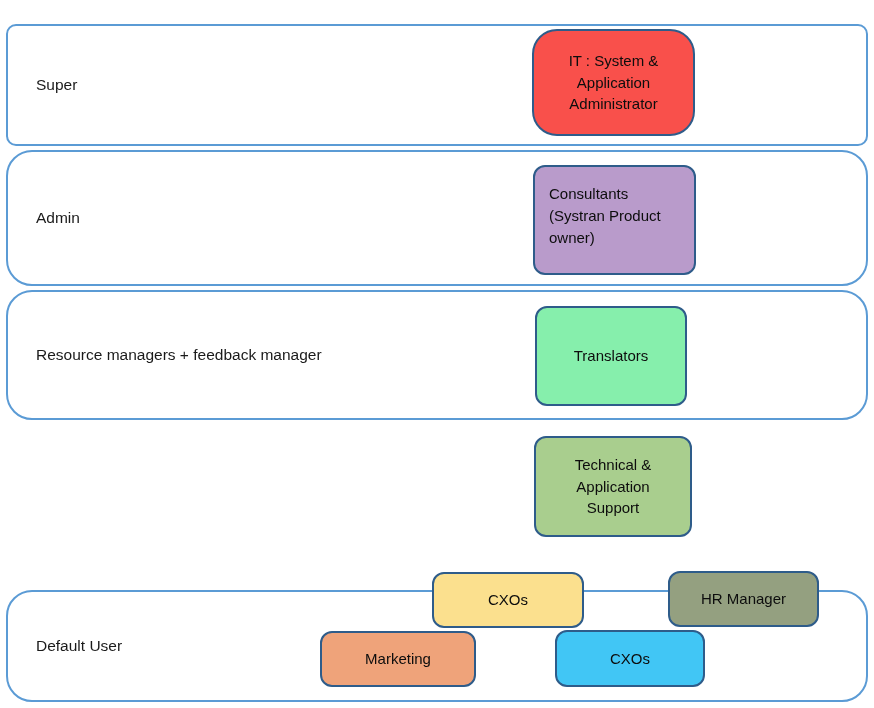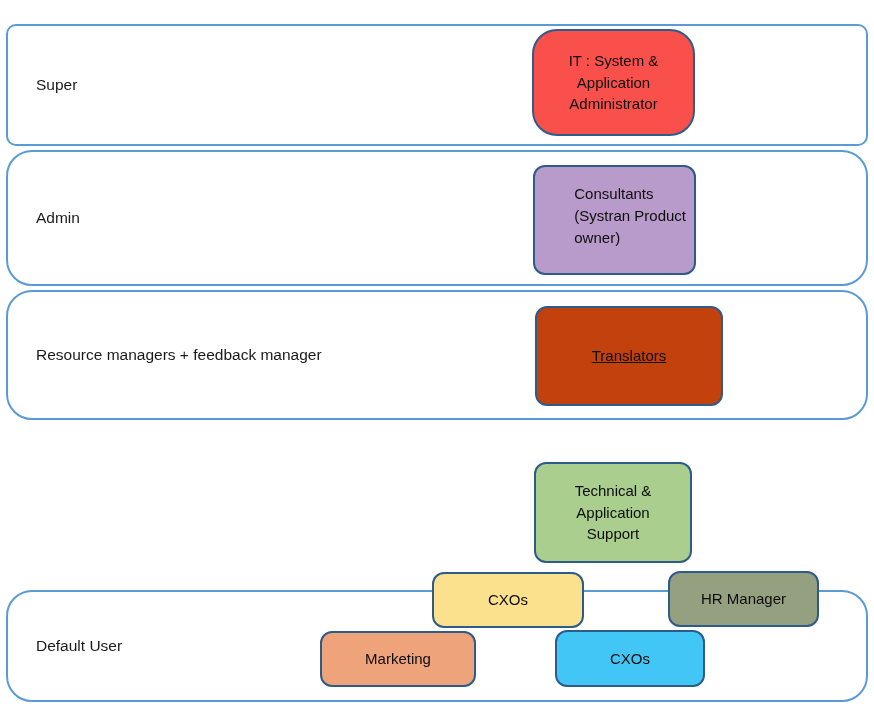--- a/index.html
+++ b/index.html
@@ -51,21 +51,21 @@
     display: flex;
     align-items: center;
     justify-content: center;
     text-align: center;
     font-size: 15px;
     color: #0d0d0d;
     line-height: 1.45;
     padding: 4px 8px;
   }
   .role-box.align-left {
-    justify-content: flex-end;
+    justify-content: flex-start;
     text-align: left;
     padding-left: 14px;
     align-items: flex-start;
     padding-top: 16px;
   }
   .role-label {
     display: block;
     white-space: pre-line;
   }
 </style>
@@ -88,25 +88,25 @@
   </div>
   <div class="role-box align-left" style="left:533px; top:165px; width:163px; height:110px; background:#B99BCB;">
     <span class="role-label">Consultants
 (Systran Product
 owner)</span>
   </div>
 
   <div class="band" style="left:6px; top:290px; width:862px; height:130px;">
     <span class="band-label">Resource managers + feedback manager</span>
   </div>
-  <div class="role-box" style="left:535px; top:306px; width:188px; height:100px; background:#c2410c;text-decoration:underline;">
+  <div class="role-box" style="left:535px; top:306px; width:152px; height:100px; background:#86efac;">
     <span class="role-label">Translators</span>
   </div>
 
-  <div class="role-box" style="left:534px; top:462px; width:158px; height:101px; background:#A9CE8E;">
+  <div class="role-box" style="left:534px; top:436px; width:158px; height:101px; background:#A9CE8E;">
     <span class="role-label">Technical &amp;
 Application
 Support</span>
   </div>
 
   <div class="band" style="left:6px; top:562px; width:862px; height:112px;margin-top:28px;">
     <span class="band-label">Default User</span>
   </div>
   <div class="role-box" style="left:432px; top:572px; width:152px; height:56px; background:#FBE08E;">
     <span class="role-label">CXOs</span>

